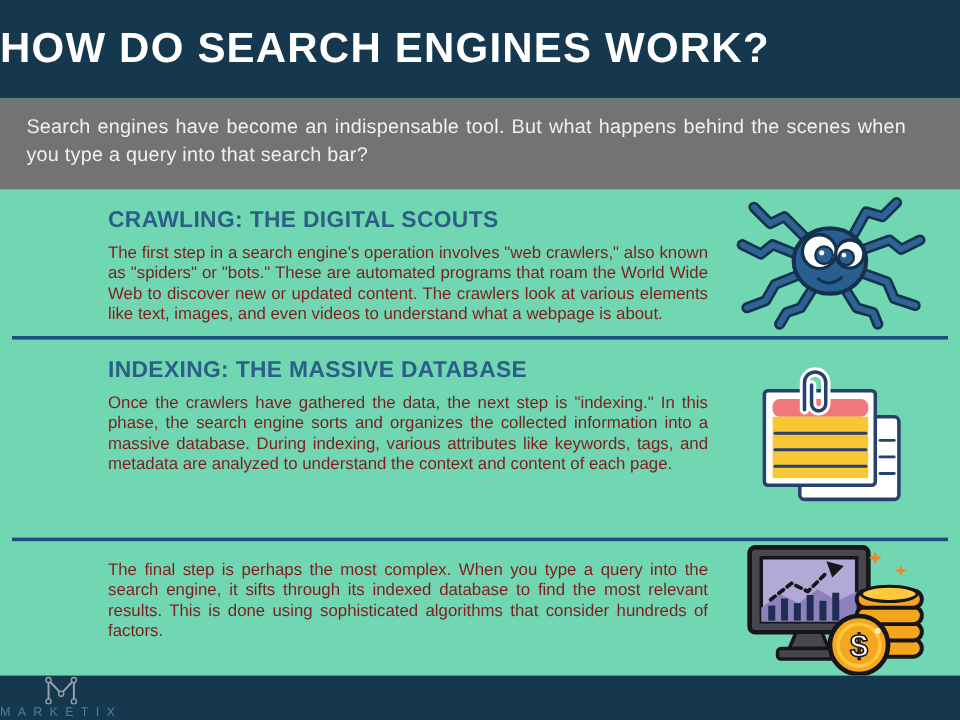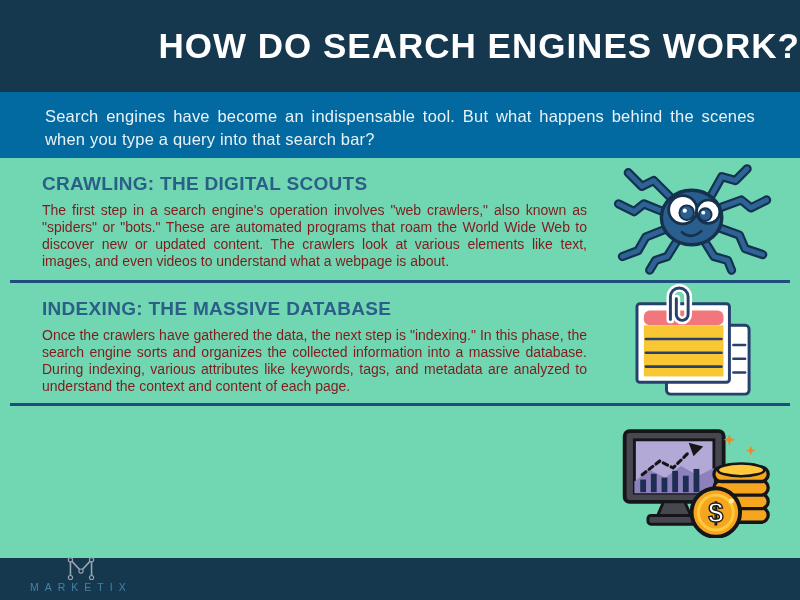--- a/index.html
+++ b/index.html
@@ -7,60 +7,60 @@
   body {
     font-family: "Liberation Sans", "DejaVu Sans", sans-serif;
     width: 800px; height: 600px; overflow: hidden;
     background: #70D7B2;
   }
   .poster { width: 800px; height: 600px; display: flex; flex-direction: column; }
 
   
   .header {
     height: 92px; background: #16384E; color: #FFFFFF;
-    display: flex; align-items: center; justify-content: flex-end;
+    display: flex; align-items: center; justify-content: flex-start;
   }
   .header h1 {
     font-size: 35px; font-weight: 800; letter-spacing: 1px; white-space: nowrap;
   }
 
   
   .intro {
-    height: 66px; background: #0369a1; color: #EAF2F4;
-    padding: 13px 45px 0 45px;
+    height: 84px; background: #737373; color: #EAF2F4;
+    padding: 13px 45px 0 22px;
   }
   .intro p {
     font-size: 16.5px; line-height: 1.42; text-align: justify; letter-spacing: 0.2px;
   }
 
   
   .main { flex: 1; background: #70D7B2; display: flex; flex-direction: column; }
   .section { display: flex; align-items: stretch; }
   .section-1 { height: 122px; }
-  .section-2 { height: 120px; }
+  .section-2 { height: 165px; }
   .section-3 { flex: 1; }
-  .section-text { flex: 1; padding: 15px 12px 0 42px; }
+  .section-text { flex: 1; padding: 15px 12px 0 42px; margin-left: 48px; }
   .section-text h2 {
     color: #2C5F88; font-size: 19px; font-weight: 800; letter-spacing: 0.3px;
     margin-bottom: 7px; white-space: nowrap;
   }
   .section-text p {
     color: #7f1d1d; font-size: 14px; line-height: 1.22; text-align: justify;
     max-width: 545px;
   }
   .section-icon {
     width: 198px; display: flex; align-items: center; justify-content: center;
     padding-right: 12px;
   }
   .divider { border-top: 3px solid #1D4F7A; margin: 0 10px; height: 0; }
 
   
   .footer {
-    height: 42px; background: #16384E; display: flex; align-items: center;
-    padding-left: 30px; position: relative;
+    height: 42px; background: #16384E; display: flex; align-items: flex-end;
+    position: relative;
   }
   .brand { display: flex; flex-direction: column; align-items: center; margin-top: -12px; }
   .brand-word {
     color: #4381A8; font-size: 10.5px; letter-spacing: 6px; font-weight: 400;
     margin-top: 1px;
   }
 </style>
 </head>
 <body>
 
@@ -148,20 +148,21 @@
           <path d="M50,36 L50,13 A9,9 0 0 1 68,13 L68,31 A6,6 0 0 1 56,31 L56,15" fill="none" stroke="#FFFFFF" stroke-width="8" stroke-linecap="round"></path>
           <path d="M50,36 L50,13 A9,9 0 0 1 68,13 L68,31 A6,6 0 0 1 56,31 L56,15" fill="none" stroke="#27406E" stroke-width="3" stroke-linecap="round"></path>
         </svg>
       </div>
     </div>
 
     <div class="divider"></div>
 
     <div class="section section-3">
       <div class="section-text">
+        <p>The final step is perhaps the most complex. When you type a query into the search engine, it sifts through its indexed database to find the most relevant results. This is done using sophisticated algorithms that consider hundreds of factors.</p>
       </div>
       <div class="section-icon">
         <svg width="160" height="112" viewBox="0 0 165 115">
 
           <rect x="10" y="5" width="102" height="73" rx="5" fill="#47474F" stroke="#16161A" stroke-width="4"></rect>
           <rect x="20" y="14" width="82" height="55" fill="#B3A9D6" stroke="#16161A" stroke-width="3"></rect>
           <path d="M20,69 L20,57 L36,45 L52,53 L68,41 L86,51 L102,43 L102,69 Z" fill="#8D81BD"></path>
           <g fill="#1F2D52">
             <rect x="26" y="55" width="6" height="13"></rect>
             <rect x="37" y="49" width="6" height="19"></rect>

